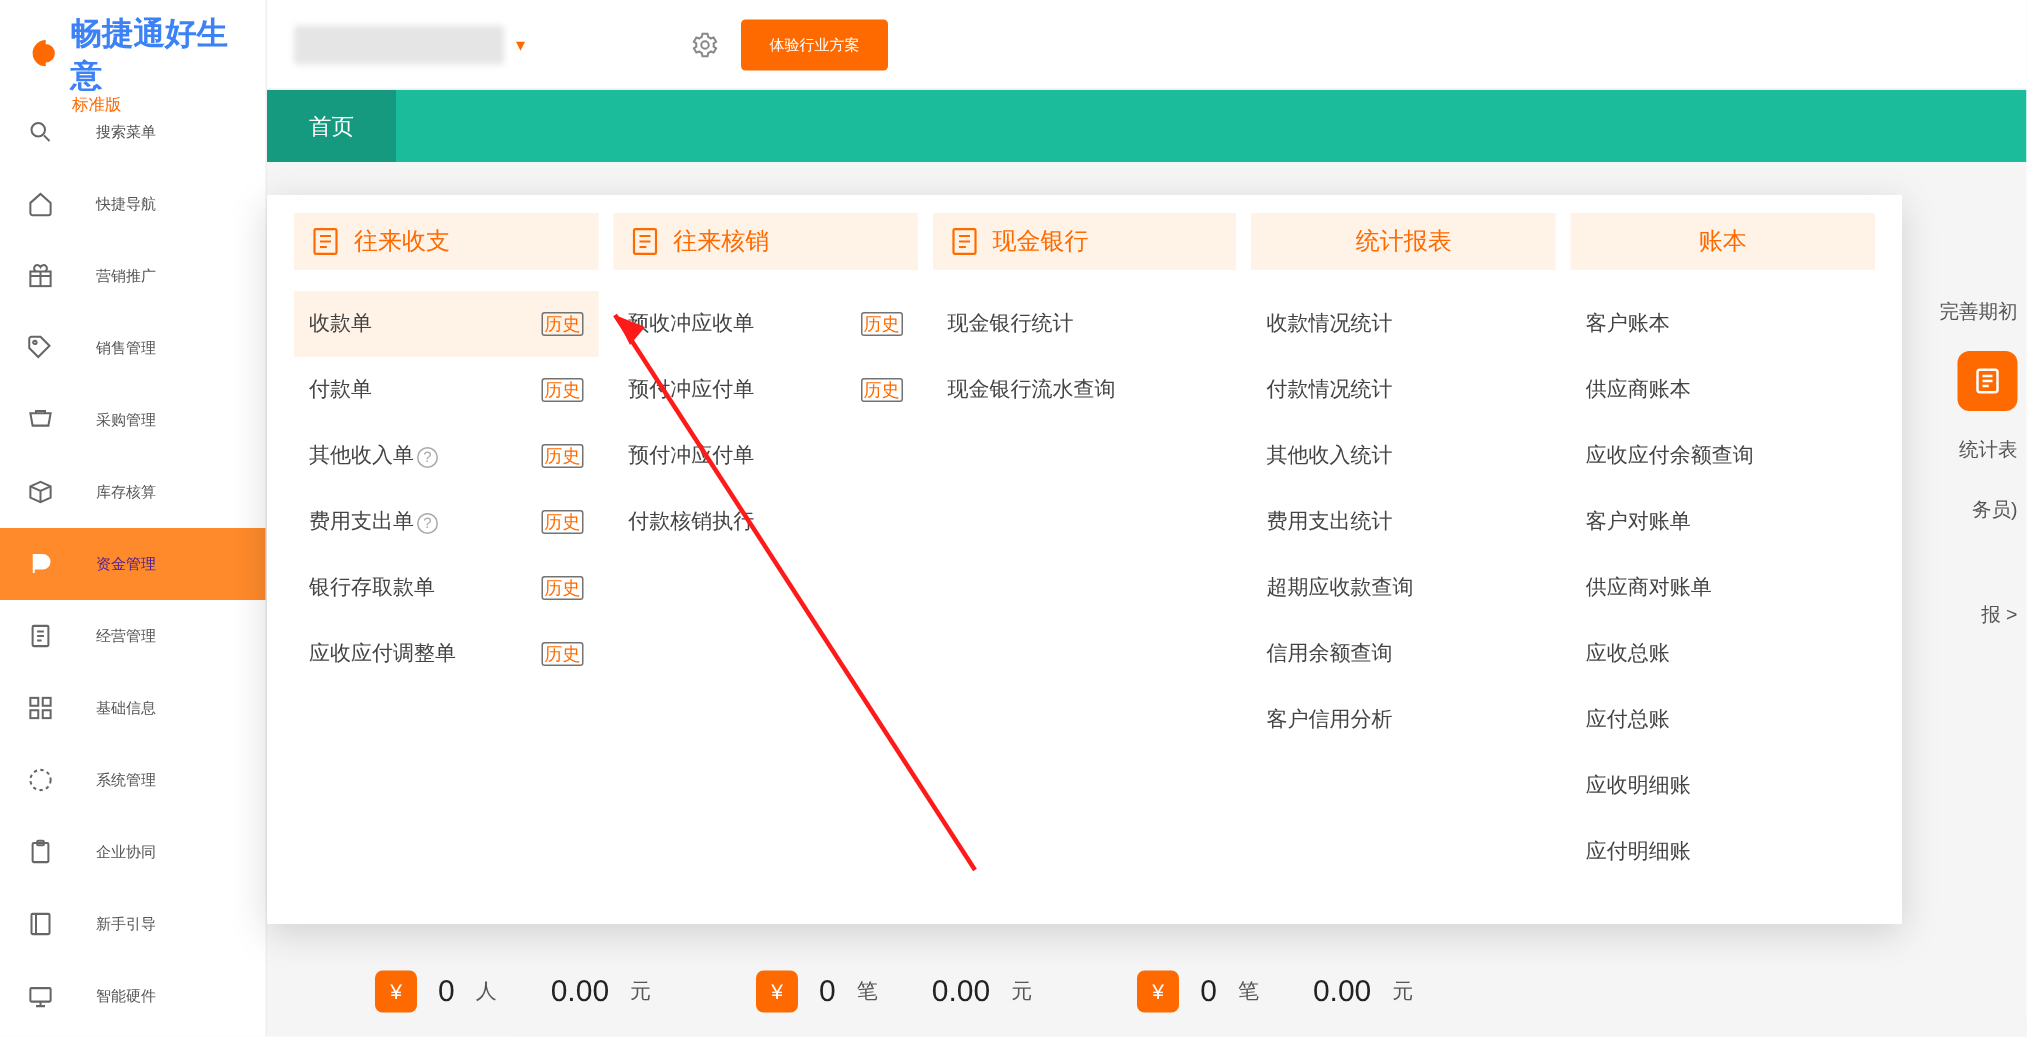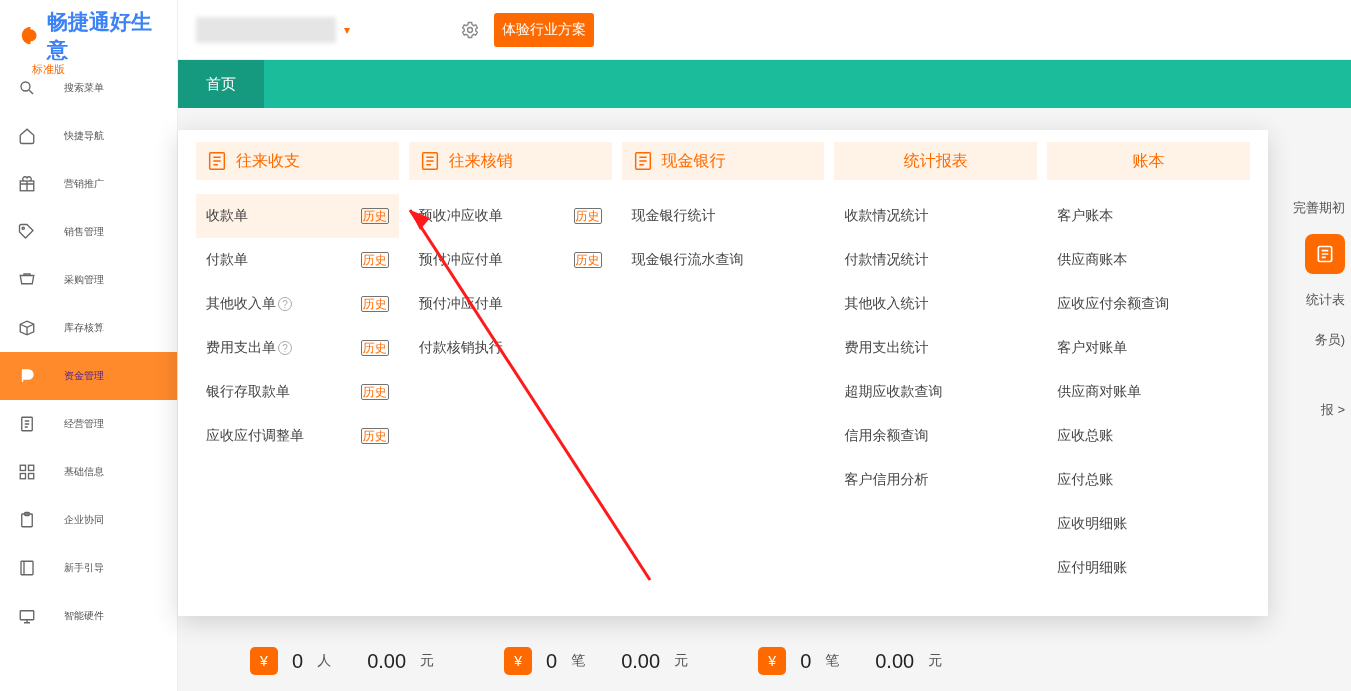--- a/index.html
+++ b/index.html
@@ -4,36 +4,36 @@
 <style>
   * { box-sizing: border-box; margin: 0; padding: 0; }
   body { font-family: "Microsoft YaHei", Arial, sans-serif; background: #f5f5f5; width: 1351px; height: 691px; overflow: hidden; position: relative; color: #333; }
 
   
   .sidebar { position: absolute; left: 0; top: 0; width: 178px; height: 691px; background: #fff; border-right: 1px solid #eee; }
   .logo-area { height: 60px; padding: 8px 10px 0 20px; }
   .logo-row { display: flex; align-items: center; gap: 6px; }
   .logo-mark { width: 22px; height: 22px; }
   .logo-text { color: #3b82f6; font-weight: 700; font-size: 21px; }
-  .logo-sub { color: #ff6a00; font-size: 11px; margin-left: 12px; margin-top: -2px; }
+  .logo-sub { color: #ff6a00; font-size: 11px; margin-left: 28px; margin-top: -2px; }
   .nav { list-style: none; margin-top: 4px; }
   .nav li { height: 48px; display: flex; align-items: center; padding: 0 18px; font-size: 10px; color: #555; gap: 28px; cursor: pointer; }
   .nav li.active { background: #ff8a2b; color: #4c1d95; }
   .nav li.active .nav-icon svg { stroke: #fff; fill: #fff; }
   .nav-icon { width: 18px; height: 18px; display: inline-flex; align-items: center; justify-content: center; color: #666; }
   .nav li.active .nav-icon { color: #fff; }
 
   
   .main { position: absolute; left: 178px; top: 0; right: 0; bottom: 0; }
   .topbar { height: 60px; background: #fff; display: flex; align-items: center; padding: 0 18px; gap: 14px; border-bottom: 1px solid #eee; }
   .org-select { display: flex; align-items: center; gap: 8px; min-width: 250px; }
   .org-blur { width: 140px; height: 26px; background: #e5e5e5; filter: blur(2px); border-radius: 2px; }
   .chevron { color: #ff6a00; font-size: 12px; }
   .gear { width: 20px; height: 20px; color: #888; }
-  .cta-btn { background: #ff6a00; color: #fff; border: none; height: 34px; padding: 0 8px; border-radius: 3px; font-size: 14px; cursor: pointer; text-align: right; }
+  .cta-btn { background: #ff6a00; color: #fff; border: none; height: 34px; padding: 0 19px; border-radius: 3px; font-size: 10px; cursor: pointer; text-align: right; }
 
   .tabbar { height: 48px; background: #1abc9c; display: flex; align-items: stretch; }
   .tab { background: #159a80; color: #fff; padding: 0 28px; display: flex; align-items: center; font-size: 15px; }
 
   .content { position: relative; padding: 18px; height: calc(691px - 60px - 48px); }
   .peek { position: absolute; right: 6px; top: 80px; font-size: 13px; color: #555; line-height: 40px; text-align: right; }
   .peek .badge-square { width: 40px; height: 40px; background: #ff6a00; border-radius: 8px; margin: 6px 0 6px auto; display:flex;align-items:center;justify-content:center;color:#fff; }
 
   .bottom-stats { position: absolute; left: 200px; right: 0; bottom: 16px; display: flex; gap: 70px; padding: 0 50px; }
   .stat { display: flex; align-items: center; gap: 14px; }
@@ -150,20 +150,28 @@
             <rect x="3" y="3" width="7" height="7"></rect>
             <rect x="14" y="3" width="7" height="7"></rect>
             <rect x="3" y="14" width="7" height="7"></rect>
             <rect x="14" y="14" width="7" height="7"></rect>
           </svg>
         </span>
         <span>基础信息</span>
       </li>
       <li>
         <span class="nav-icon">
+          <svg viewBox="0 0 24 24" fill="none" stroke="currentColor" stroke-width="1.8" stroke-dasharray="3 3">
+            <circle cx="12" cy="12" r="9"></circle>
+          </svg>
+        </span>
+        <span>系统管理</span>
+      </li>
+      <li>
+        <span class="nav-icon">
           <svg viewBox="0 0 24 24" fill="none" stroke="currentColor" stroke-width="1.8">
             <rect x="5" y="4" width="14" height="17" rx="1"></rect>
             <rect x="9" y="2" width="6" height="4" rx="1"></rect>
           </svg>
         </span>
         <span>企业协同</span>
       </li>
       <li>
         <span class="nav-icon">
           <svg viewBox="0 0 24 24" fill="none" stroke="currentColor" stroke-width="1.8">

